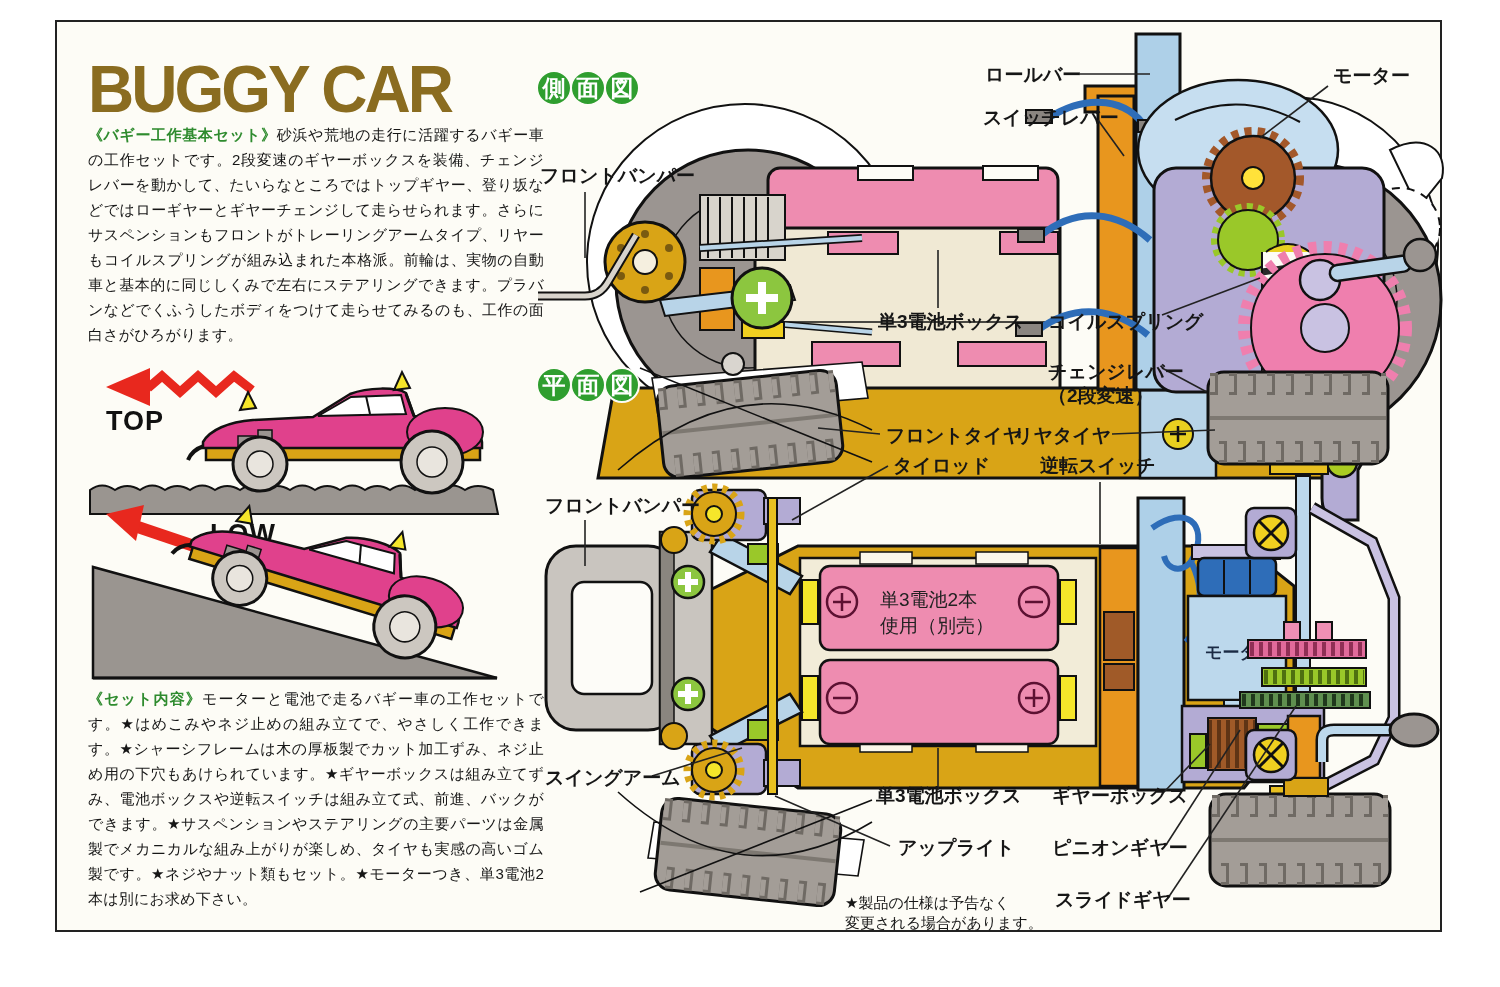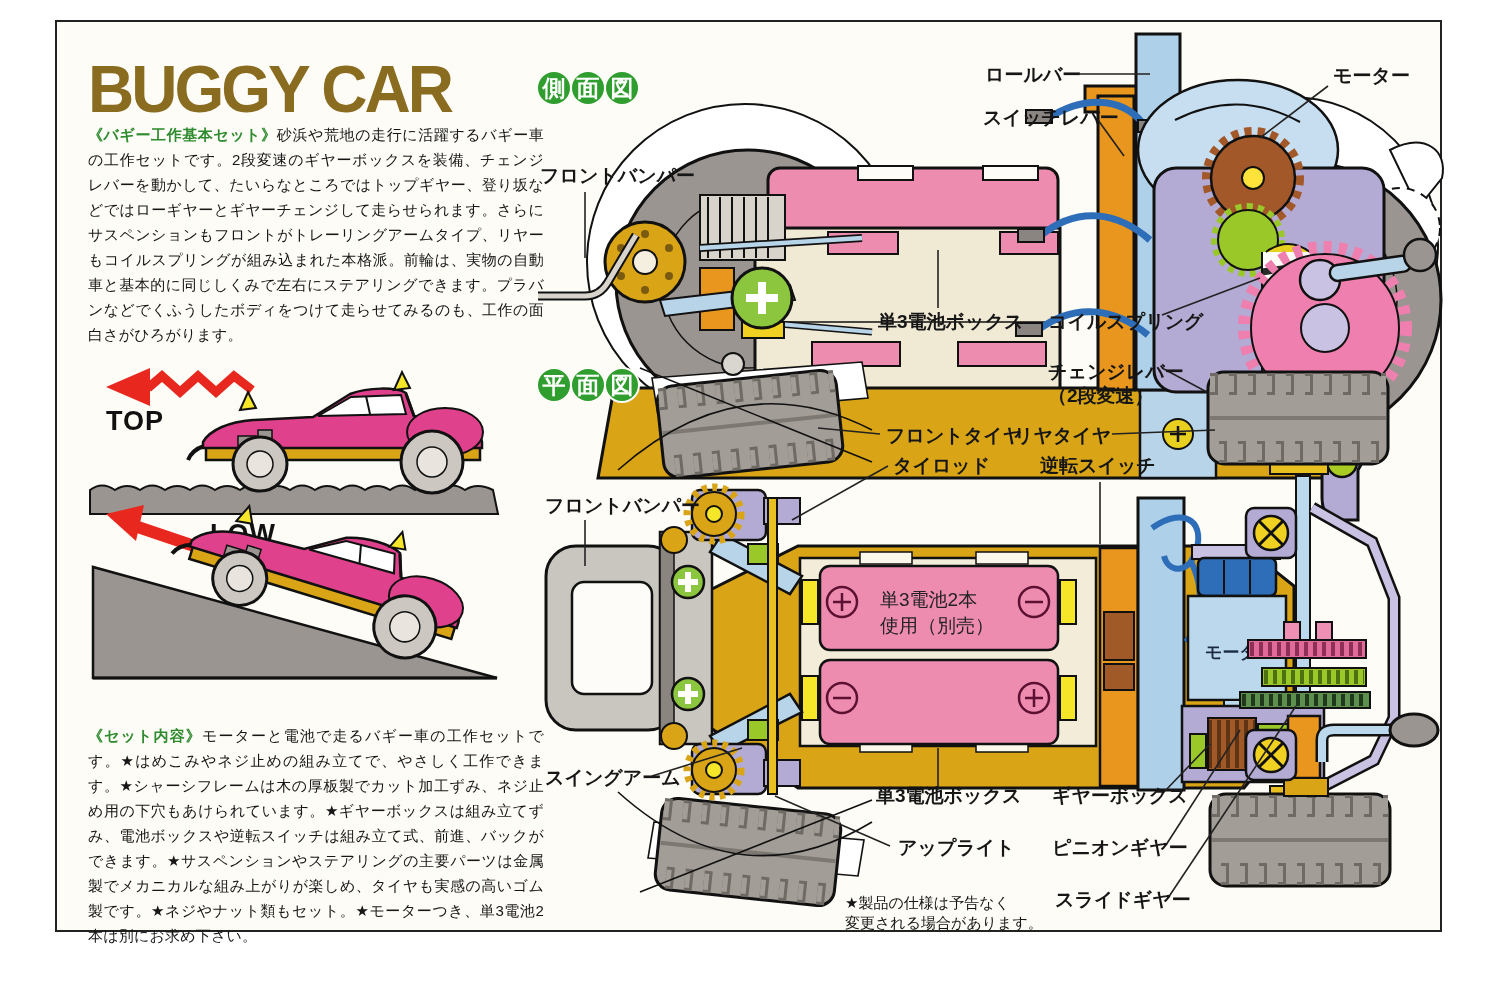--- a/index.html
+++ b/index.html
@@ -7,21 +7,21 @@
          font-family:"Liberation Sans","DejaVu Sans",sans-serif;}
   #card{position:absolute;left:55px;top:20px;width:1383px;height:908px;
         background:#fdfcf6;border:2px solid #222;}
   #art{position:absolute;left:0;top:0;width:1500px;height:987px;}
   .title{position:absolute;left:88px;top:50px;width:430px;
          font-size:64px;font-weight:900;letter-spacing:-3px;color:#8a6c20;
          transform:scaleY(1.05);transform-origin:left top;white-space:nowrap;}
   .para{position:absolute;left:88px;width:456px;font-size:15px;line-height:25px;
         color:#161616;text-align:justify;font-weight:500;letter-spacing:.2px;}
   #para-intro{top:122px;}
-  #para-set{top:686px;margin-top:37px;}
+  #para-set{top:686px;}
   .lead{color:#2e8b2e;font-weight:700;}
   text{font-family:"Liberation Sans","DejaVu Sans",sans-serif;}
   .lbl{font-size:19px;font-weight:600;fill:#161616;}
   .lbl-s{font-size:15px;font-weight:500;fill:#161616;}
   .bdg{font-size:23px;font-weight:700;fill:#ffffff;text-anchor:middle;}
   .bat{font-size:19px;font-weight:500;fill:#222;}
   .mtr{font-size:17px;font-weight:600;fill:#1a2a44;}
   .mode{font-size:27px;font-weight:800;fill:#111;letter-spacing:1px;}
   .ldr{stroke:#222;stroke-width:1.6;fill:none;}
 </style>

